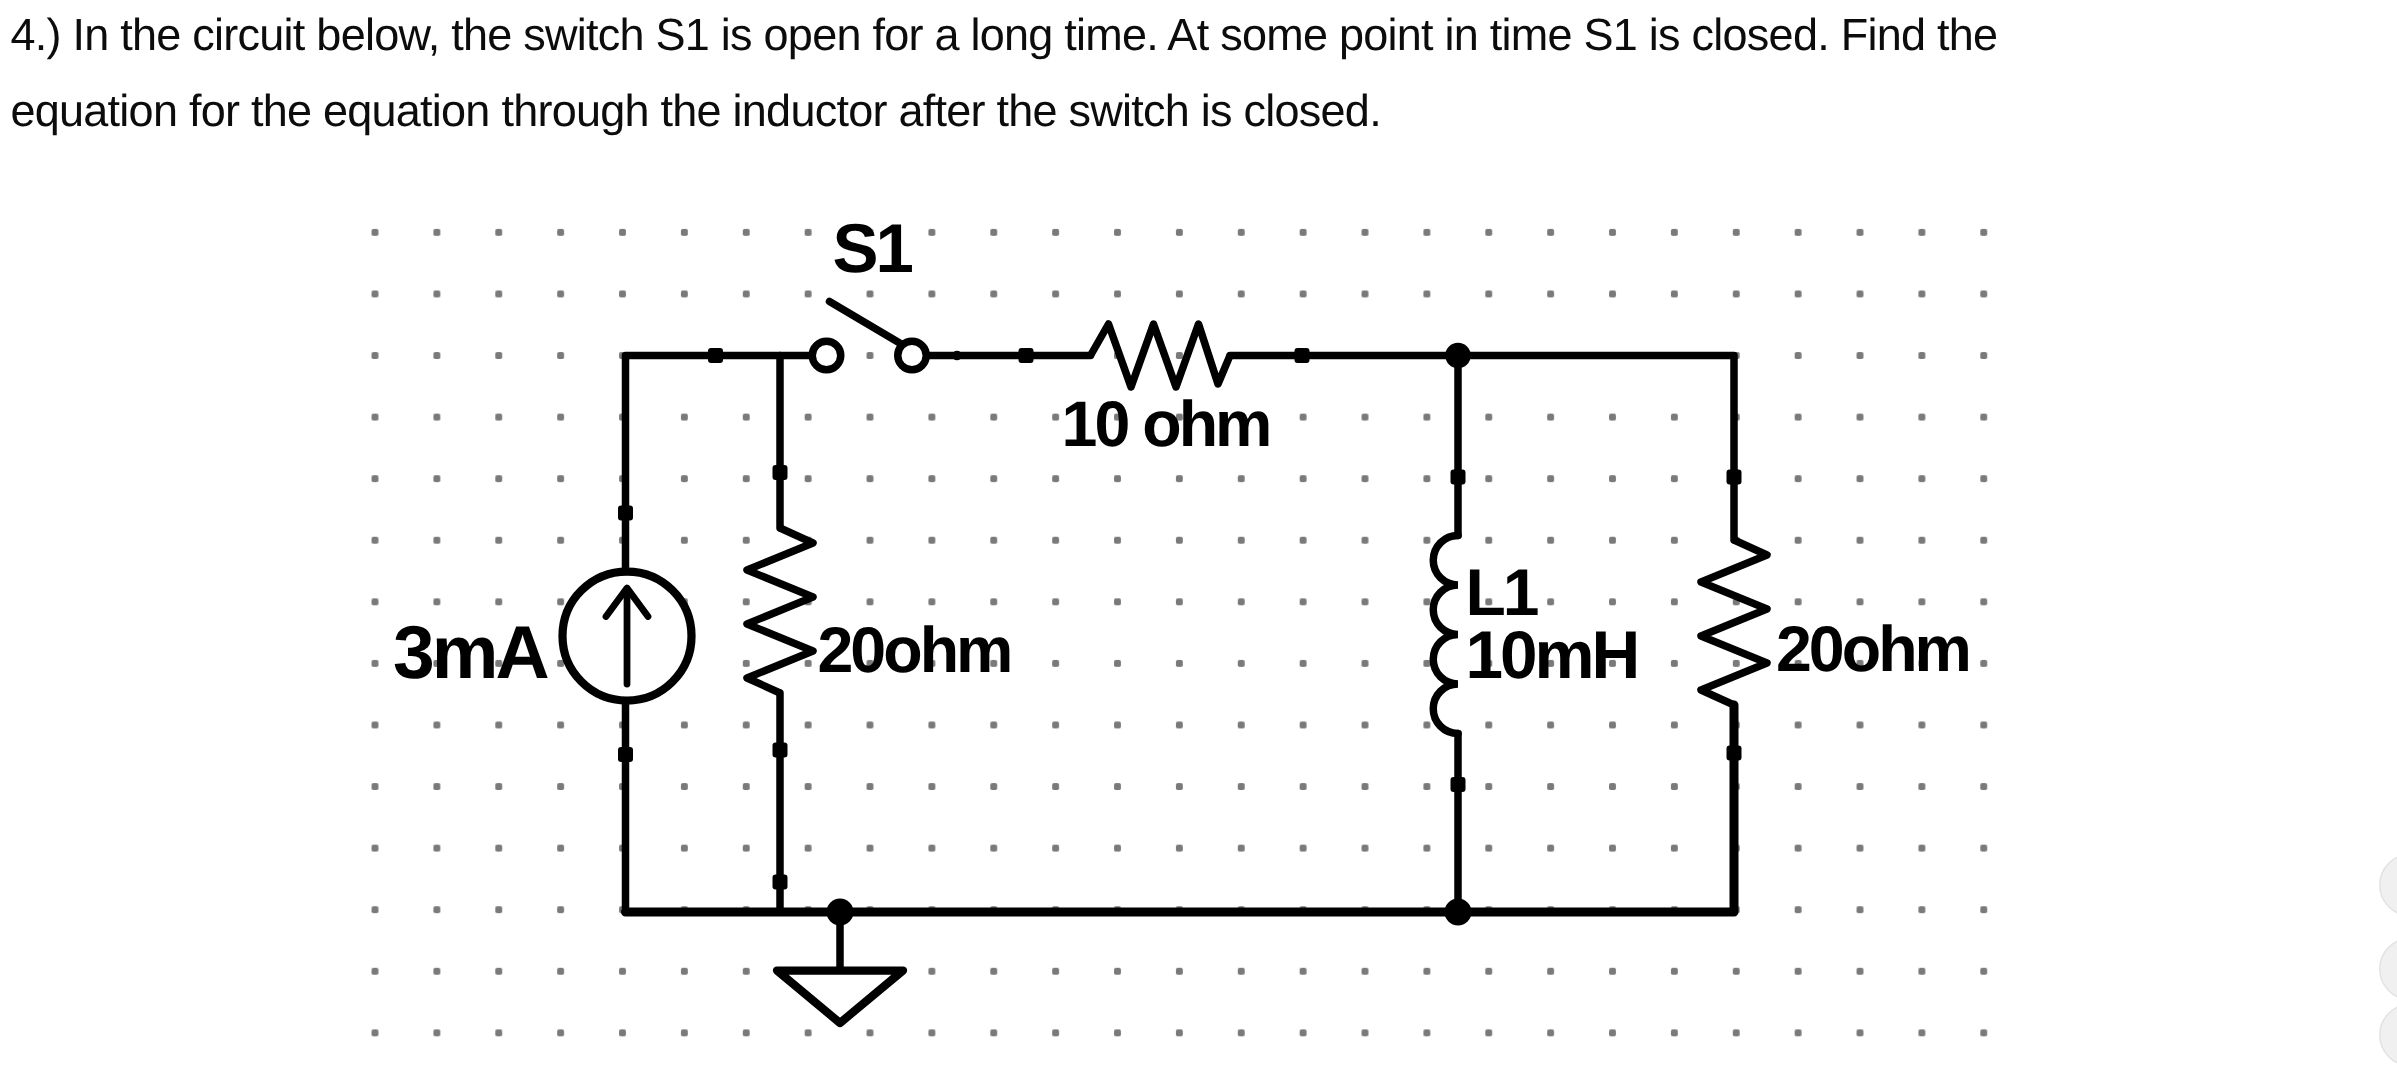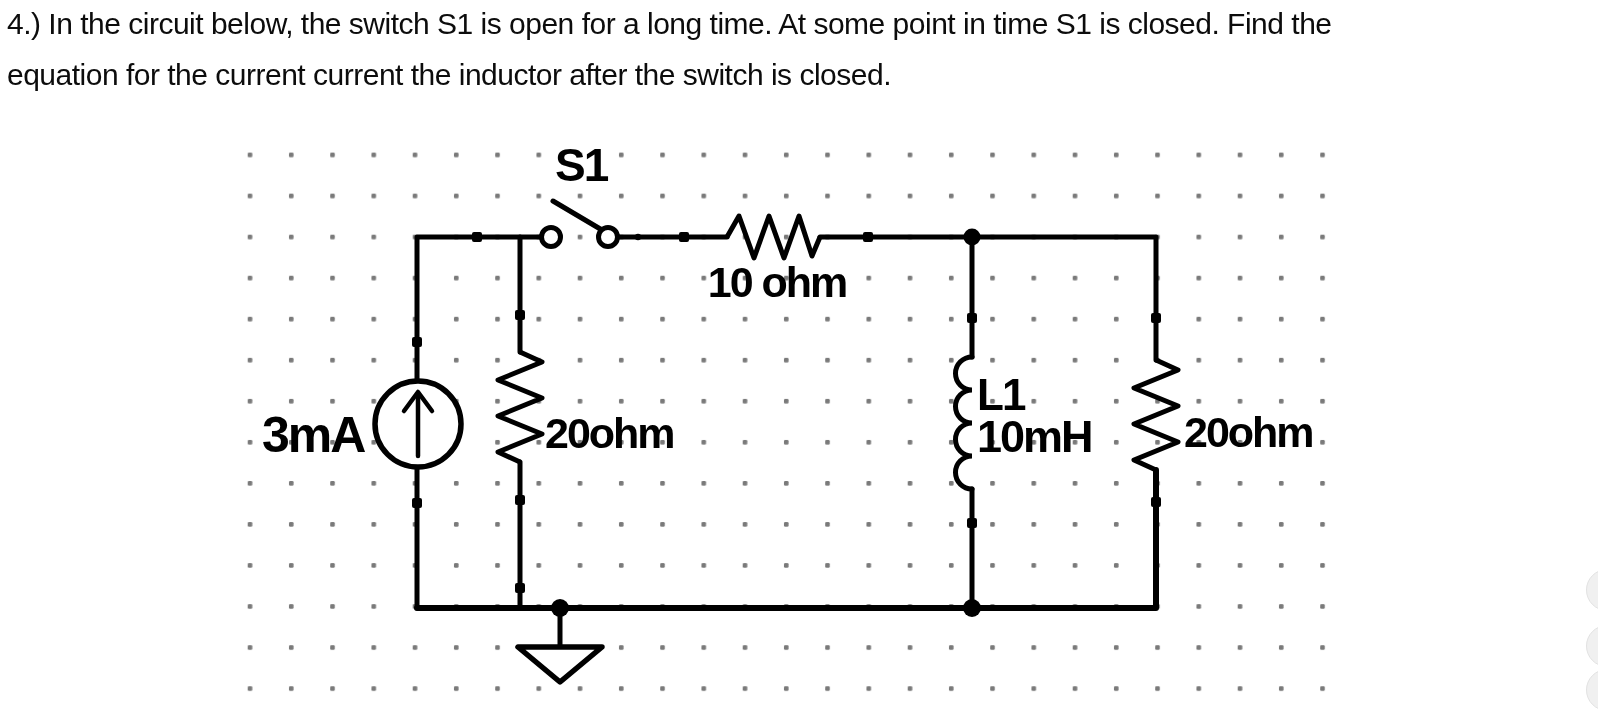--- a/index.html
+++ b/index.html
@@ -22,21 +22,21 @@
   .edge-button{
     position:absolute;left:1586px;width:42px;height:42px;border-radius:50%;
     background:#f0f0f0;border:1px solid #e2e2e2;box-sizing:border-box;
   }
 </style>
 </head>
 <body>
 
 <div class="problem-text">
   <div class="line">4.) In the circuit below, the switch S1 is open for a long time. At some point in time S1 is closed. Find the</div>
-  <div class="line">equation for the current current the inductor after the switch is closed.</div>
+  <div class="line">equation for the equation through the inductor after the switch is closed.</div>
 </div>
 
 <svg class="circuit" width="1598" height="714" viewBox="0 0 1598 714">
   <defs>
     <pattern id="dots" patternUnits="userSpaceOnUse" x="247.7" y="152.6" width="41.25" height="41.05">
       <rect x="0" y="0" width="4.6" height="4.6" rx="1.2" fill="#7a7a7a"></rect>
     </pattern>
   </defs>
 
   <rect x="245" y="146" width="1085" height="552" fill="url(#dots)"></rect>

